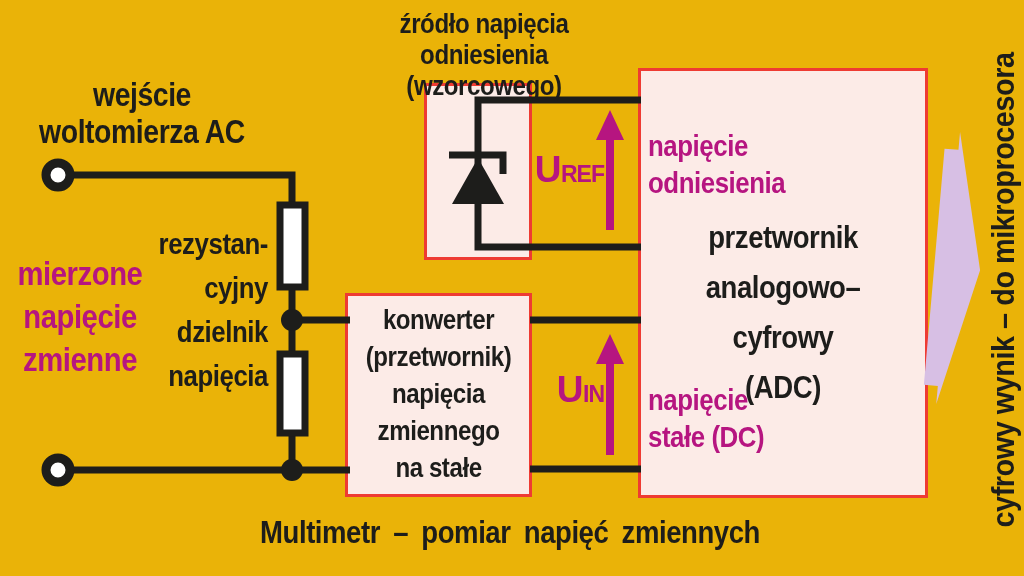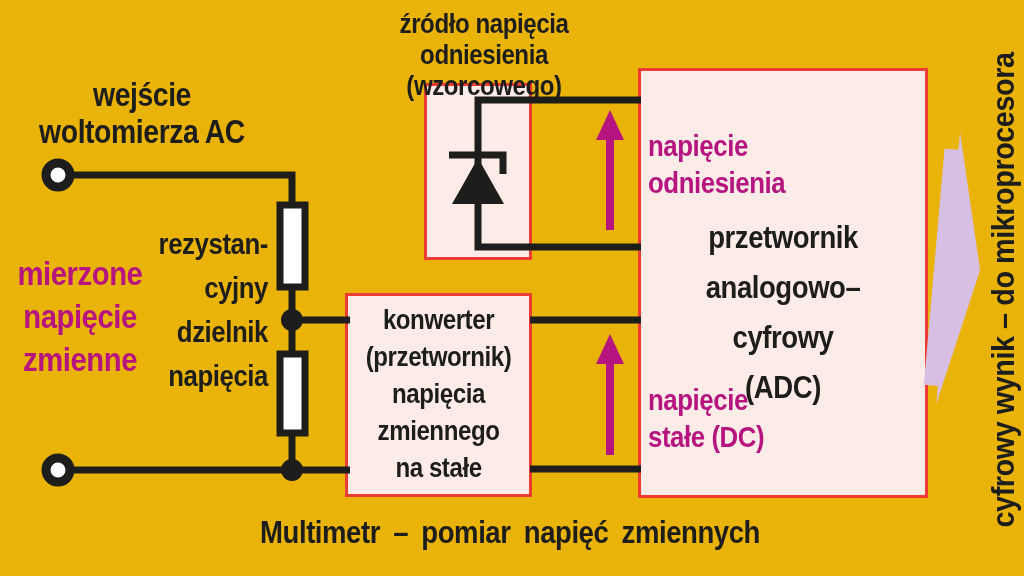--- a/index.html
+++ b/index.html
@@ -120,19 +120,25 @@
     <div>przetwornik</div>
     <div>analogowo–cyfrowy</div>
     <div>(ADC)</div>
   </div>
 
   <div class="lbl adc-dc magenta sx-l">
     <div>napięcie</div>
     <div>stałe (DC)</div>
   </div>
 
+  <div class="lbl u-sym uref right magenta">
+    <span>U</span><sub>REF</sub>
+  </div>
 
+  <div class="lbl u-sym uin right magenta">
+    <span>U</span><sub>IN</sub>
+  </div>
 
   <div class="lbl vertical-label">cyfrowy wynik – do mikroprocesora</div>
 
   <div class="lbl caption center sx-c">Multimetr – pomiar napięć zmiennych</div>
 
 </div>
 
 </body></html>

